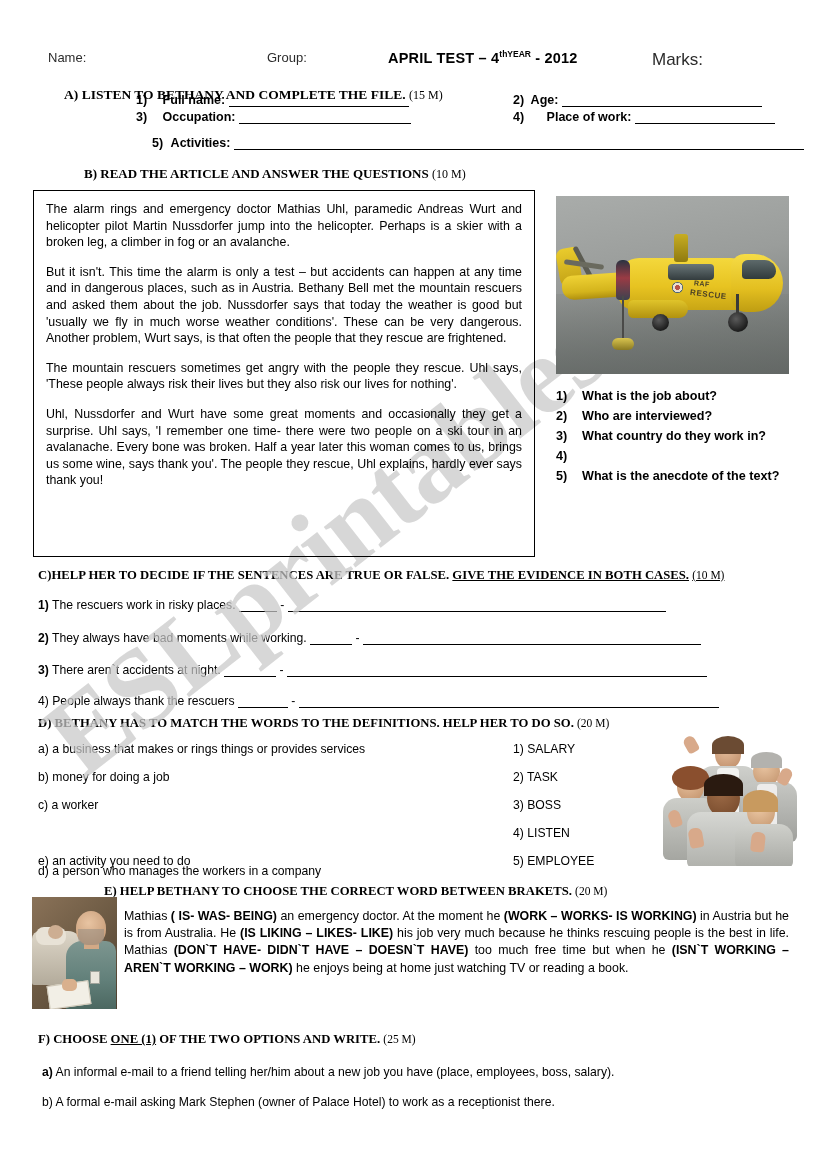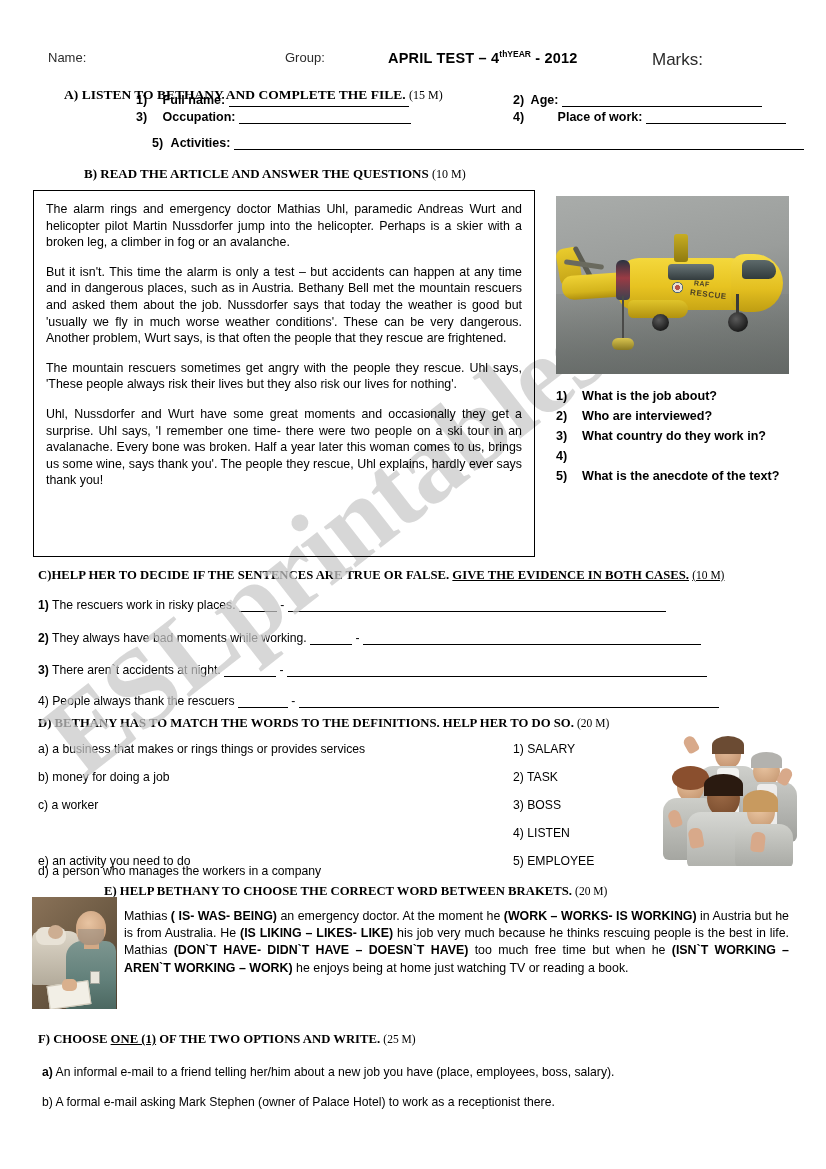--- a/index.html
+++ b/index.html
@@ -52,21 +52,21 @@
   .nowrap { white-space: nowrap; }
 
   
   #header-row {
     position: absolute;
     left: 0; top: 50px;
     width: 826px;
     height: 22px;
   }
   #hdr-name { position: absolute; left: 48px; top: 0; font-size: 13px; color: #2b2b2b; }
-  #hdr-group { position: absolute; left: 285px; top: 0; font-size: 13px; color: #2b2b2b; }
+  #hdr-group { position: absolute; left: 267px; top: 0; font-size: 13px; color: #2b2b2b; }
   #hdr-title {
     position: absolute; left: 388px; top: -1px;
     font-size: 14.5px; font-weight: bold; letter-spacing: 0.2px;
     font-family: "Liberation Sans", sans-serif;
   }
   #hdr-title sup { font-size: 8.5px; vertical-align: super; letter-spacing: 0; }
   #hdr-marks { position: absolute; left: 652px; top: 0; font-size: 17px; color: #2b2b2b; }
 
   
   #secA-title {
@@ -416,21 +416,21 @@
   </div>
 
   <div class="a-row" style="left:136px; top:110px;">
     <span class="a-lbl">3)</span>
     <span class="a-lbl" style="margin-left:12px;">Occupation:</span>
     <span class="blank" style="width:172px;"></span>
   </div>
 
   <div class="a-row" style="left:513px; top:110px;">
     <span class="a-lbl">4)</span>
-    <span class="a-lbl" style="margin-left:14px;padding-left:16px;">Place of work:</span>
+    <span class="a-lbl" style="margin-left:3px;padding-left:16px;">Place of work:</span>
     <span class="blank" style="width:140px;"></span>
   </div>
 
   <div class="a-row" style="left:152px; top:136px;">
     <span class="a-lbl">5)</span>
     <span class="a-lbl" style="margin-left:4px;">Activities:</span>
     <span class="blank" style="width:570px;"></span>
   </div>
 
   <div id="secB-title" class="serif-bold">

